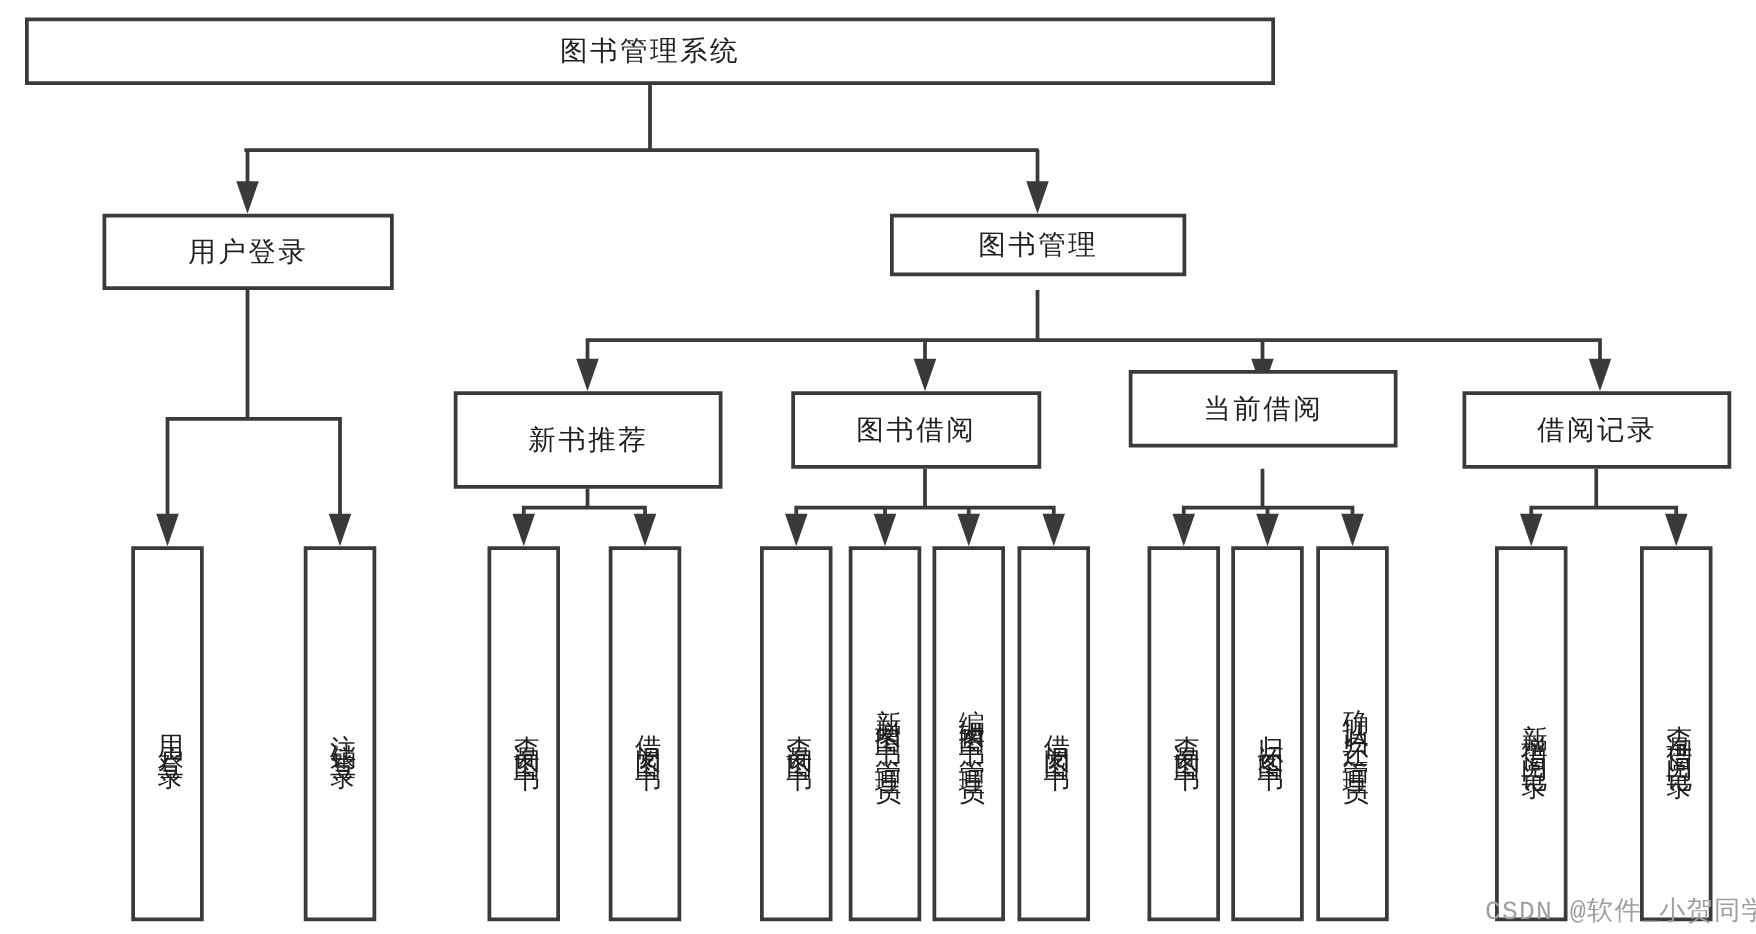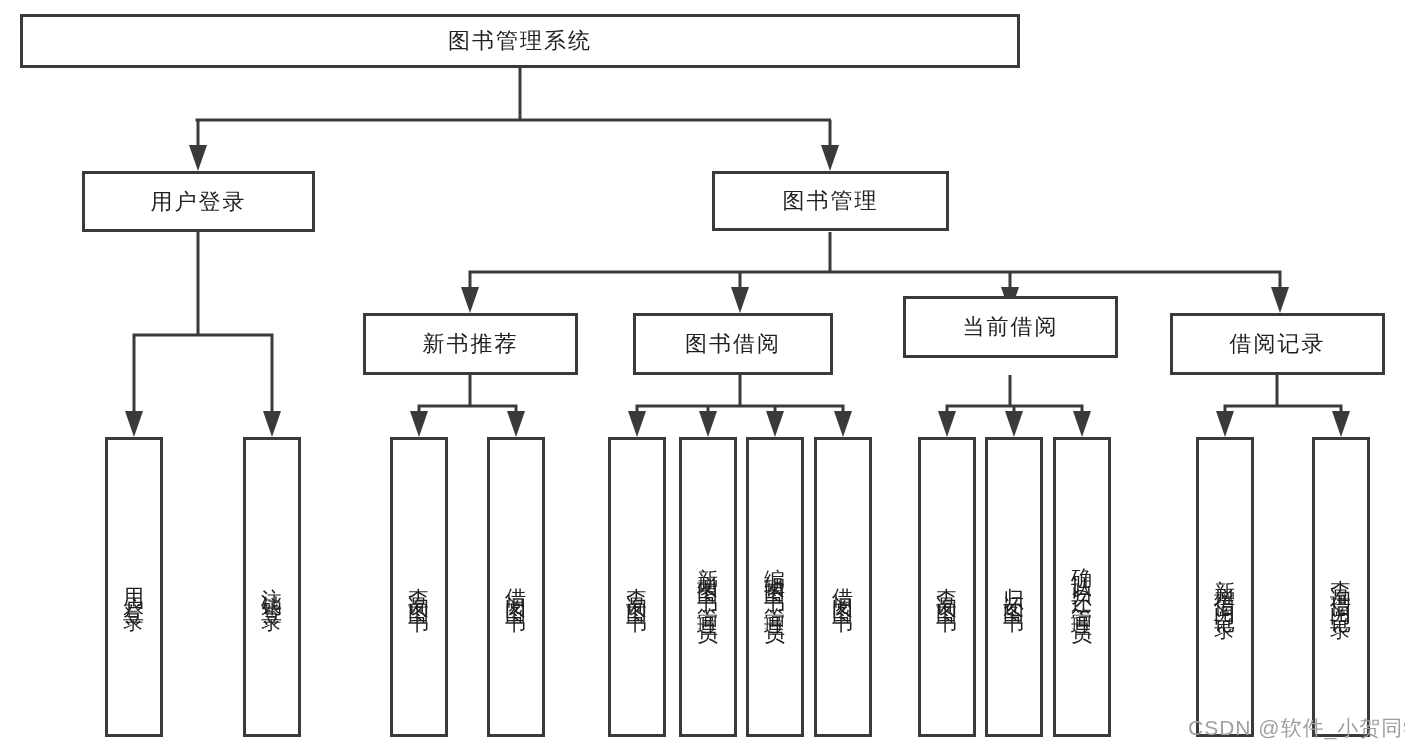--- a/index.html
+++ b/index.html
@@ -1,20 +1,20 @@
 <!DOCTYPE html>
 <html><head>
 <meta charset="utf-8">
 <style>
   html,body{margin:0;padding:0;background:#ffffff;}
   .canvas{
     position:relative;
     width:1405px;height:747px;
     background:#ffffff;
-    font-family:Liberation Sans, sans-serif;
+    font-family:Liberation Mono, monospace;
     overflow:hidden;
     text-align:right;
   }
   .connectors{position:absolute;left:0;top:0;z-index:1;}
   .node{
     position:absolute;
     box-sizing:border-box;
     border:3px solid #3a3a3a;
     background:#ffffff;
     color:#1f1f1f;
@@ -100,23 +100,23 @@
       <polygon points="1005,411 1023,411 1014,437"></polygon>
       <polygon points="1073,411 1091,411 1082,437"></polygon>
       <polygon points="1216,411 1234,411 1225,437"></polygon>
       <polygon points="1332,411 1350,411 1341,437"></polygon>
     </g>
   </svg>
 
   <div class="node h" style="left:20px;top:14px;width:1000px;height:54px">图书管理系统</div>
 
   <div class="node h" style="left:82px;top:171px;width:233px;height:61px">用户登录</div>
-  <div class="node h" style="left:712px;top:171px;width:237px;height:60px">图书管理</div>
+  <div class="node h" style="left:712px;top:171px;width:237px;height:50px">图书管理</div>
 
-  <div class="node h" style="left:363px;top:313px;width:215px;height:62px">新书推荐</div>
+  <div class="node h" style="left:363px;top:313px;width:215px;height:78px">新书推荐</div>
   <div class="node h" style="left:633px;top:313px;width:200px;height:62px">图书借阅</div>
   <div class="node h" style="left:903px;top:296px;width:215px;height:62px">当前借阅</div>
   <div class="node h" style="left:1170px;top:313px;width:215px;height:62px">借阅记录</div>
 
   <div class="node v" style="left:105px;top:437px;width:58px;height:300px">用户登录</div>
   <div class="node v" style="left:243px;top:437px;width:58px;height:300px">注销登录</div>
 
   <div class="node v" style="left:390px;top:437px;width:58px;height:300px">查询图书</div>
   <div class="node v" style="left:487px;top:437px;width:58px;height:300px">借阅图书</div>
 

